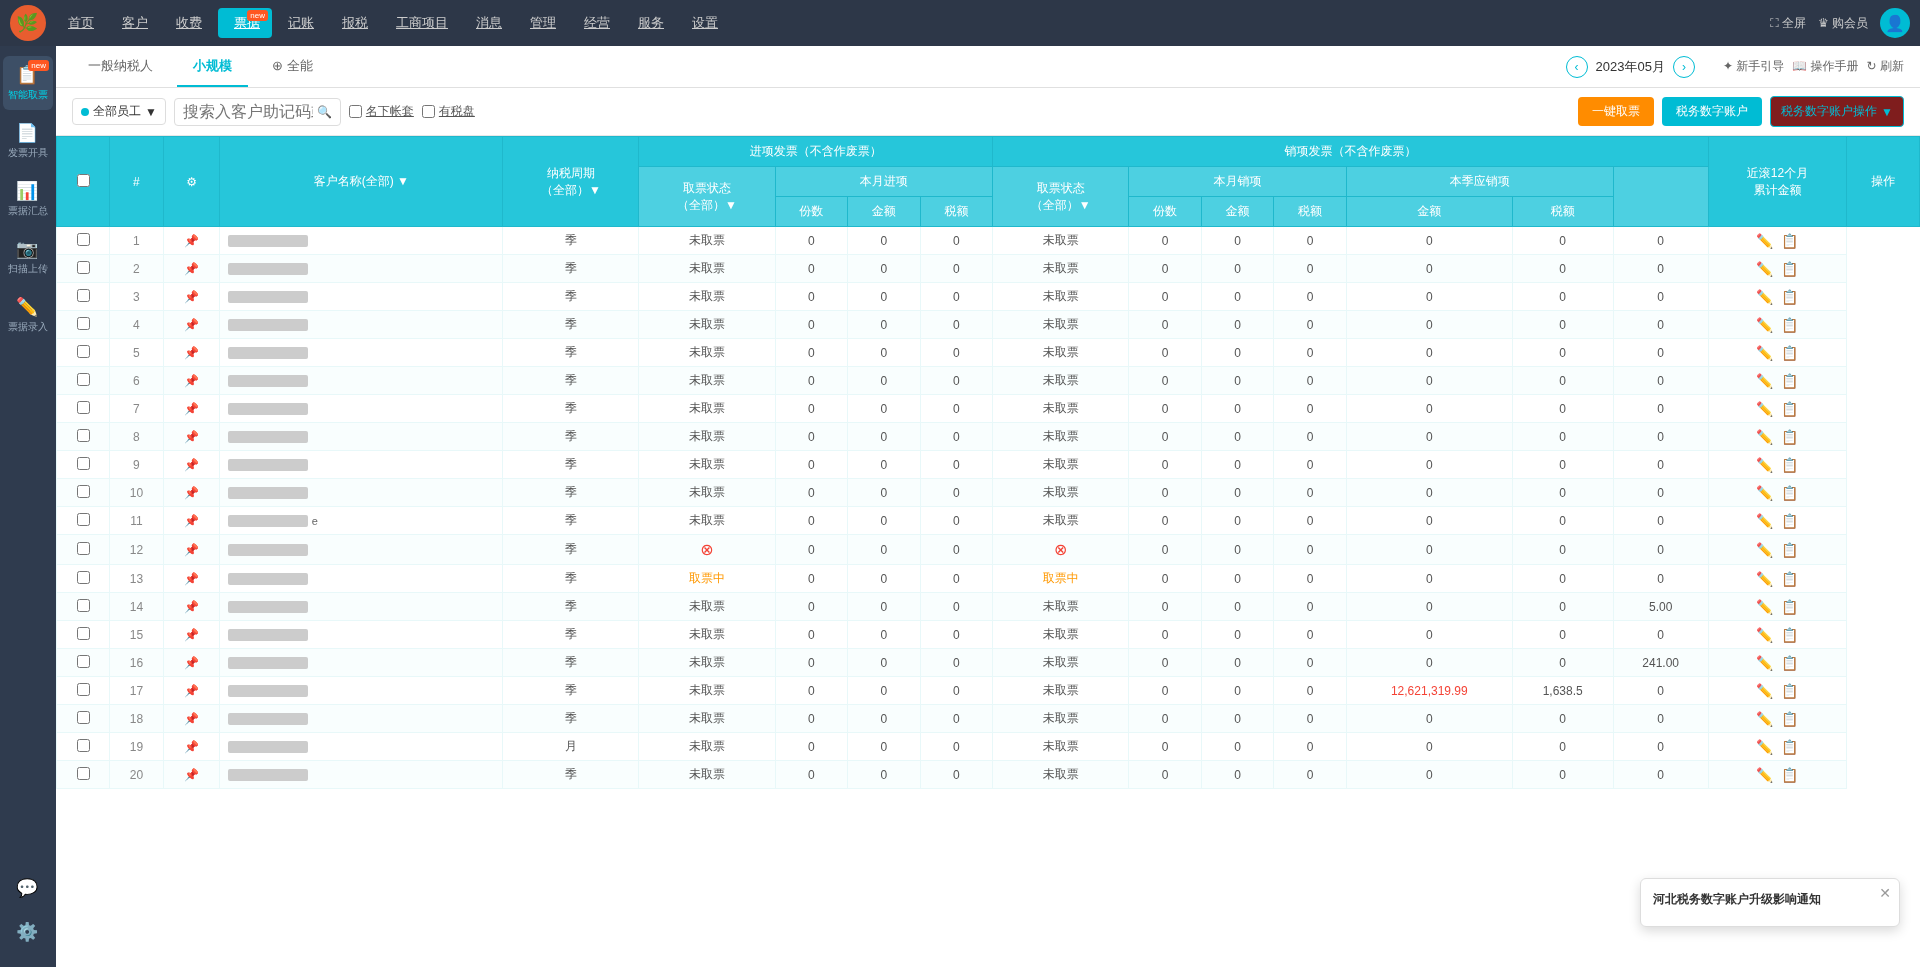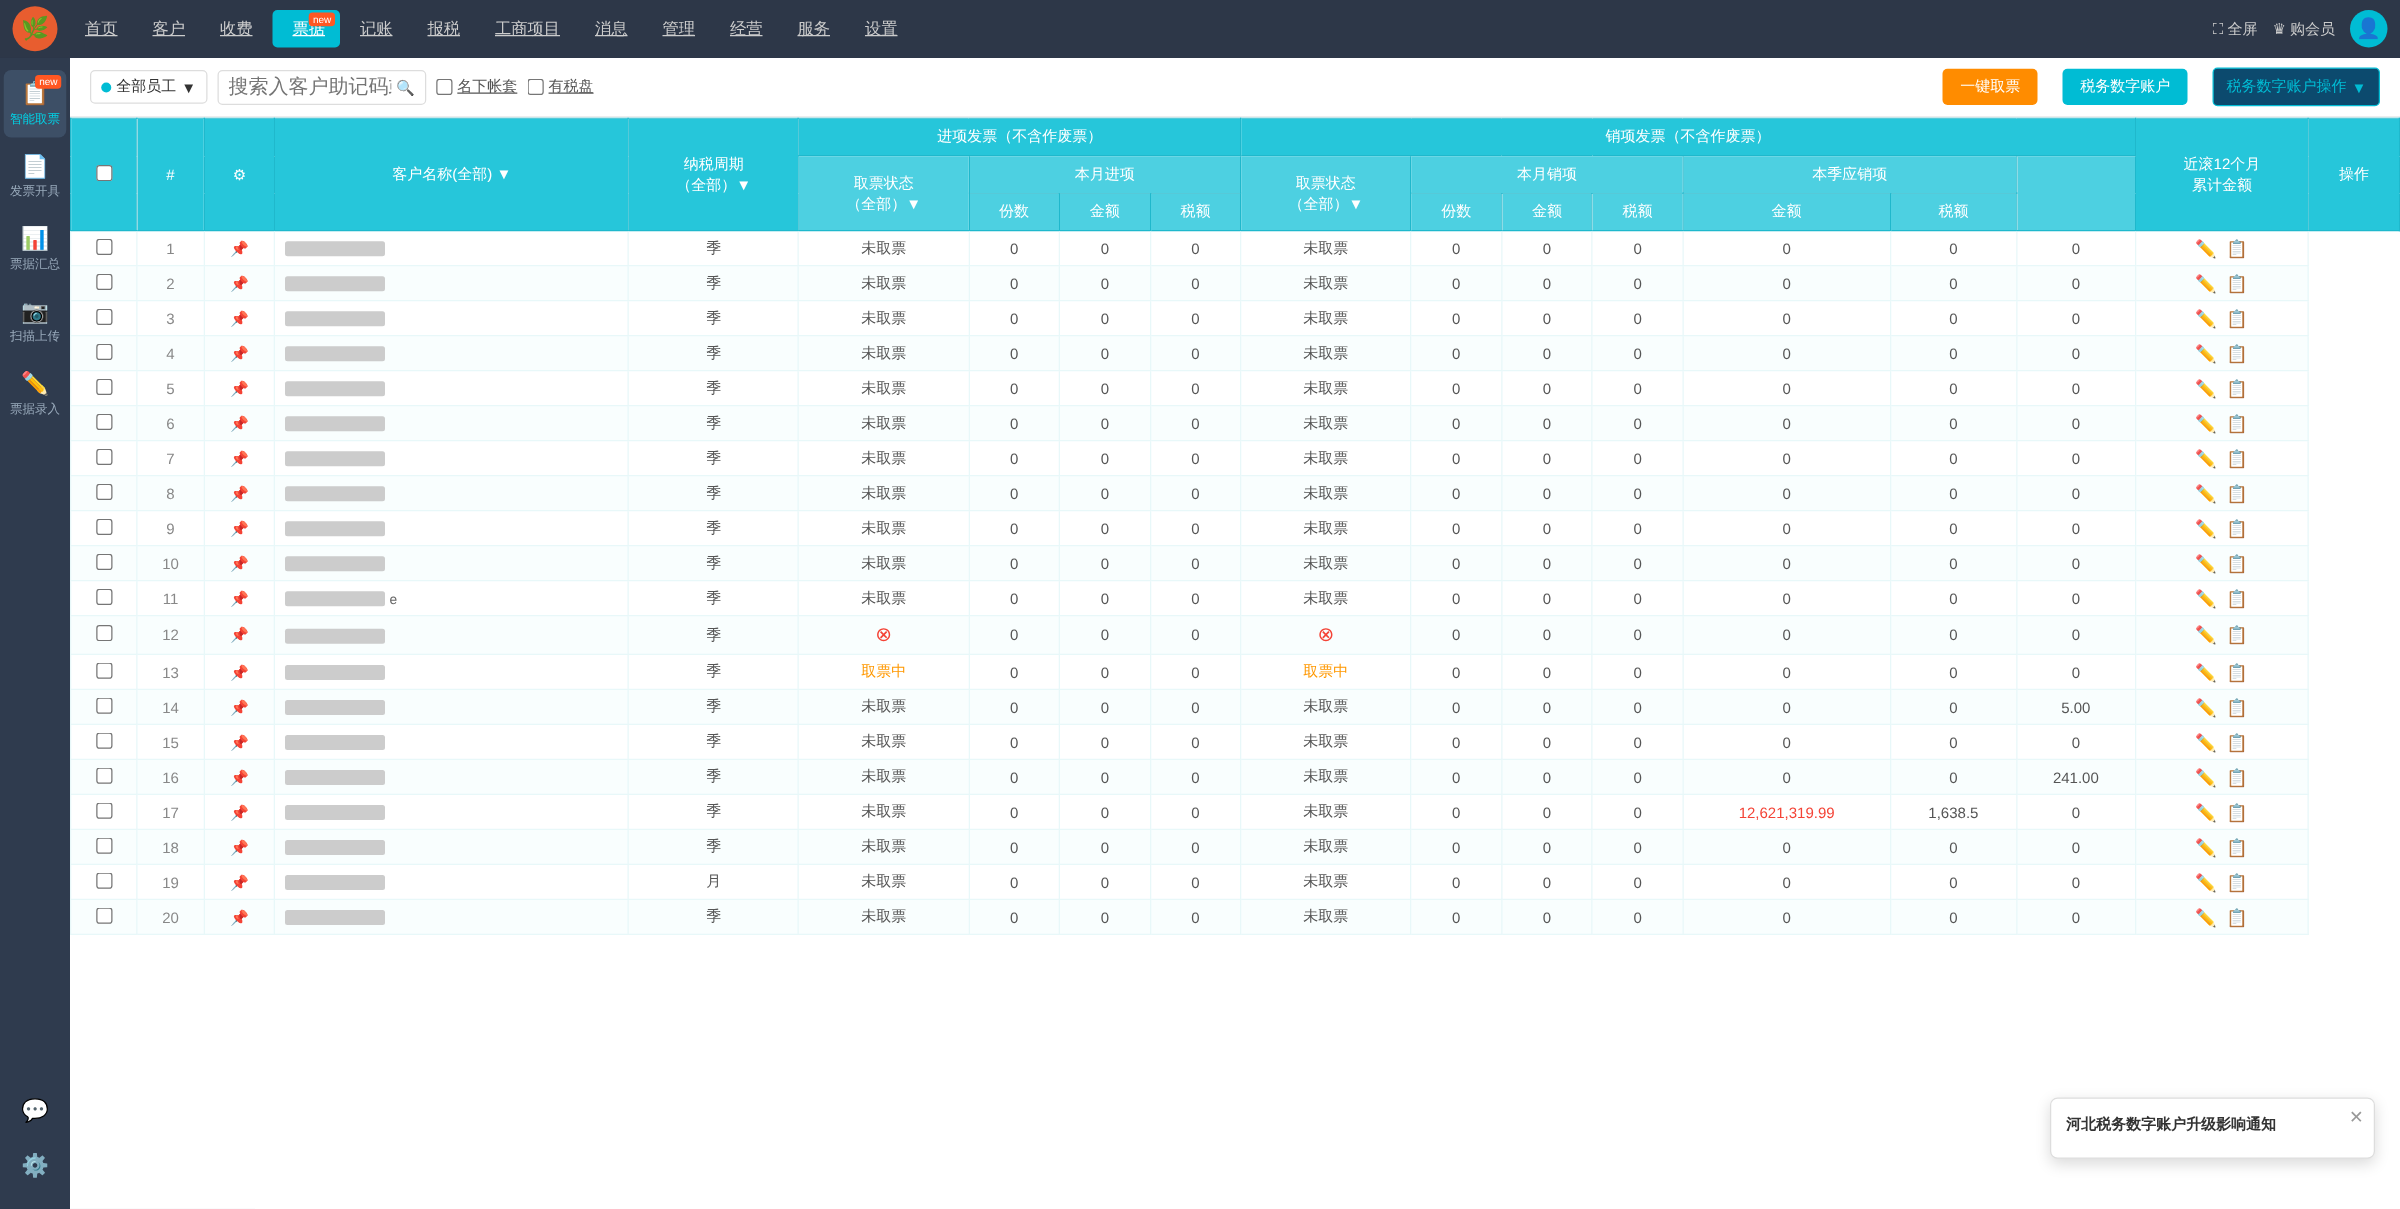--- a/index.html
+++ b/index.html
@@ -214,21 +214,21 @@
       gap: 4px;
       font-size: 12px;
       color: #555;
       cursor: pointer;
       text-decoration: underline;
     }
     .toolbar-right {
       margin-left: auto;
       display: flex;
       align-items: center;
-      gap: 20px;
+      gap: 8px;
       padding-left: 32px;
     }
     .btn-orange {
       background: #ff8c00;
       color: #fff;
       border: none;
       border-radius: 4px;
       padding: 6px 14px;
       font-size: 12px;
       cursor: pointer;
@@ -236,21 +236,21 @@
     .btn-teal {
       background: #00bcd4;
       color: #fff;
       border: none;
       border-radius: 4px;
       padding: 6px 14px;
       font-size: 12px;
       cursor: pointer;
     }
     .btn-outline-teal {
-      background: #0c4a6e;
+      background: #7f1d1d;
       color: #00bcd4;
       border: 1px solid #00bcd4;
       border-radius: 4px;
       padding: 6px 10px;
       font-size: 12px;
       cursor: pointer;
       display: flex; align-items: center; gap: 4px;
     }
 
     
@@ -429,20 +429,35 @@
       <span class="icon">💬</span>
     </div>
     <div class="sidebar-item">
       <span class="icon">⚙️</span>
     </div>
   </div>
 </aside>
 
 <main class="main">
 
+  <div class="sub-tabs">
+    <div class="sub-tab">一般纳税人</div>
+    <div class="sub-tab active">小规模</div>
+    <div class="sub-tab full-tab">
+      <span>⊕</span>全能
+    </div>
+    <div class="sub-tab-period">
+      <div class="period-arrow">‹</div>
+      <span>2023年05月</span>
+      <div class="period-arrow">›</div>
+      <span style="margin-left:20px; color:#666; font-size:12px;">✦ 新手引导</span>
+      <span style="color:#666; font-size:12px;">📖 操作手册</span>
+      <span style="color:#666; font-size:12px;">↻ 刷新</span>
+    </div>
+  </div>
 
   <div class="toolbar">
     <div class="toolbar-select">
       <span class="dot"></span>
       <span>全部员工</span>
       <span>▼</span>
     </div>
     <div class="toolbar-search">
       <input type="text" placeholder="搜索入客户助记码或名称" style="">
       <span style="color:#aaa;">🔍</span>

